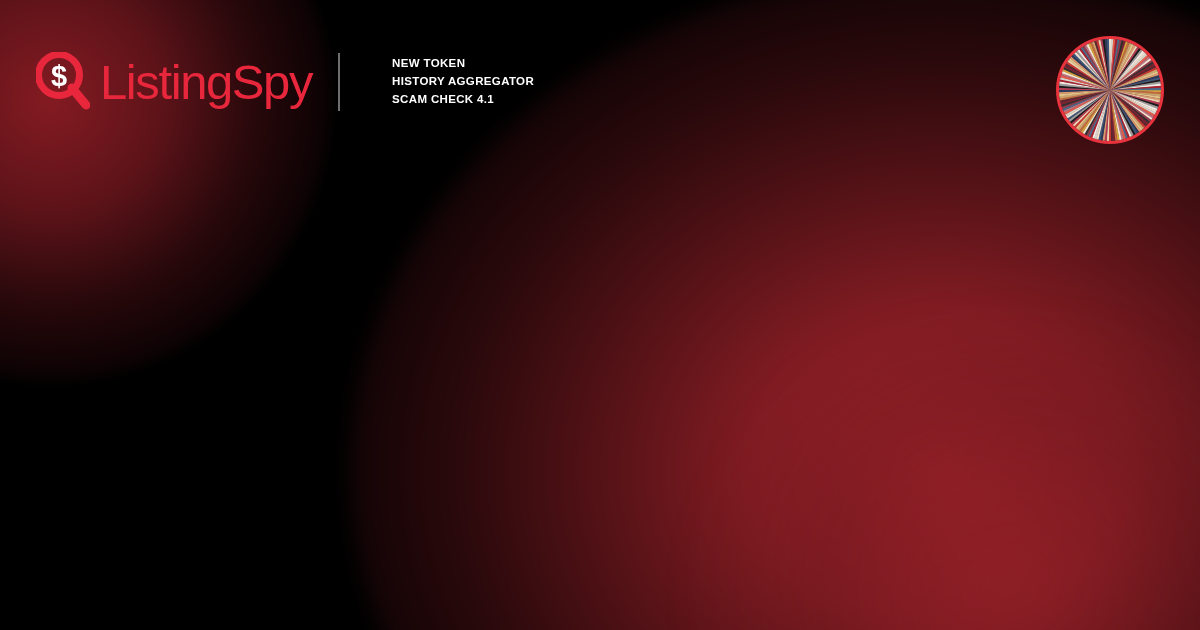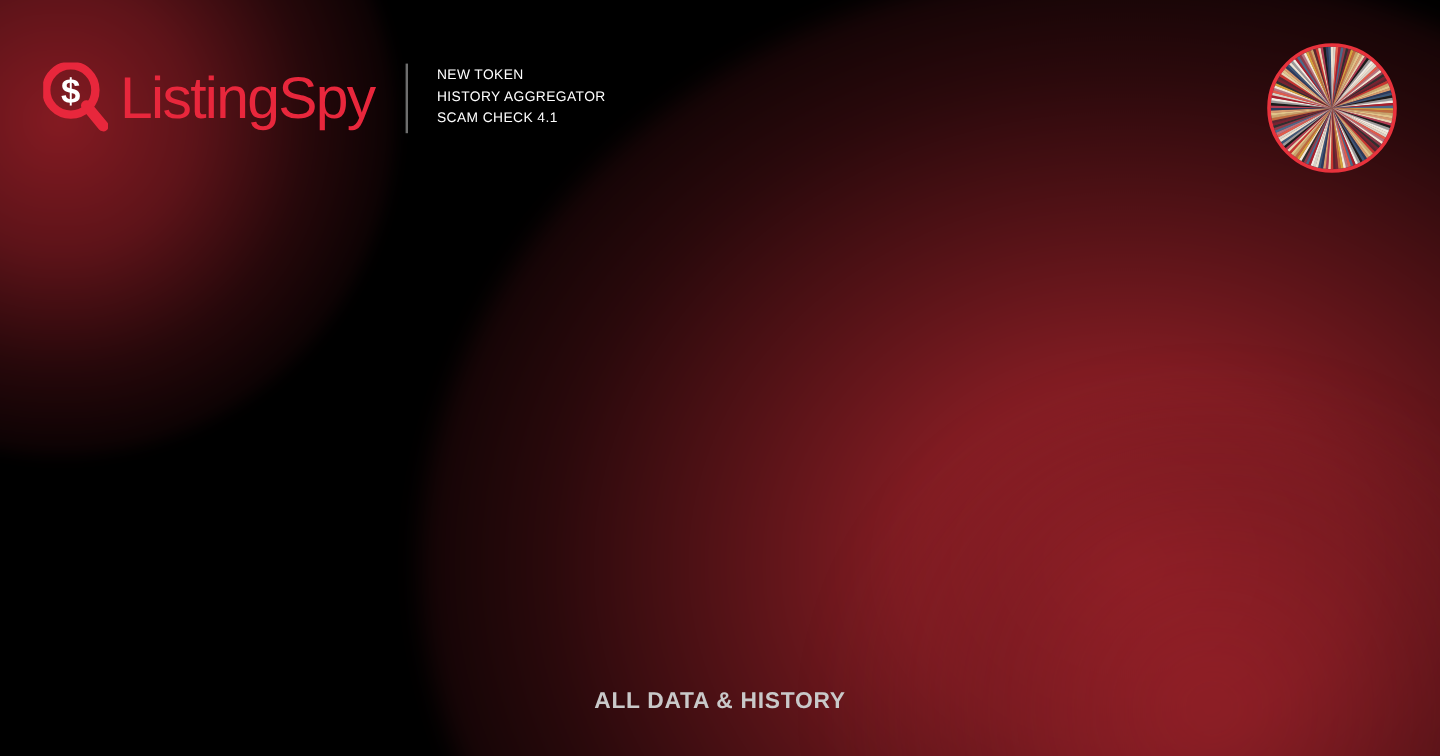--- a/index.html
+++ b/index.html
@@ -87,24 +87,25 @@
     width:2px;
     height:58px;
     background:#6e6e6e;
     margin:0 24px 0 26px;
     flex:none;
   }
 
   .tagline {
     color:#ffffff;
     font-size:11.5px;
-    font-weight:normal;
+    font-weight:bold;
     line-height:1.55;
     letter-spacing:0.35px;
     white-space:nowrap;
+    margin-left:28px;
   }
 
   
   .avatar {
     position:absolute;
     right:36px; top:36px;
     width:108px; height:108px;
     border-radius:50%;
     overflow:hidden;
     border:3px solid #E8323C;
@@ -330,15 +331,14 @@
           <path d="M50 50 L126.30 33.78 L126.95 37.25 Z" fill="#1b1b1b"></path>
           <path d="M50 50 L126.91 36.99 L127.42 40.48 Z" fill="#9a9a9a"></path>
           <path d="M50 50 L127.38 40.22 L127.75 43.73 Z" fill="#f0ece4"></path>
           <path d="M50 50 L127.73 43.47 L127.94 46.99 Z" fill="#a81f2d"></path>
           <path d="M50 50 L127.93 46.73 L128.00 50.26 Z" fill="#4a6a8a"></path>
         </g>
     </svg>
   </div>
 
 
-  <div class="footer">ALL DATA &amp; HISTORY</div>
 
 </div>
 
 </body></html>

